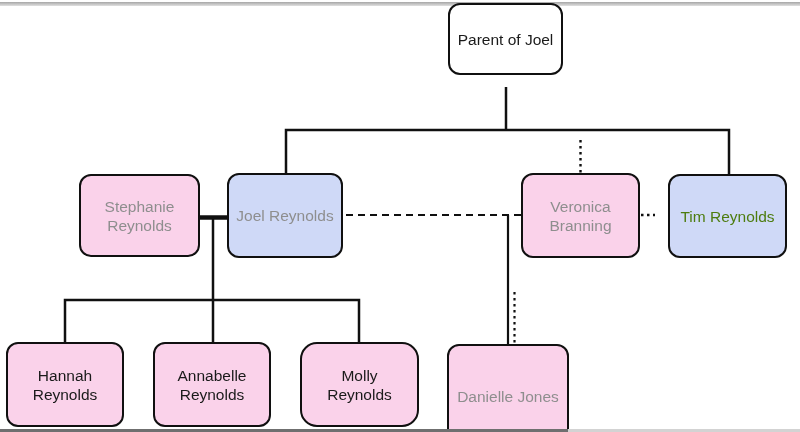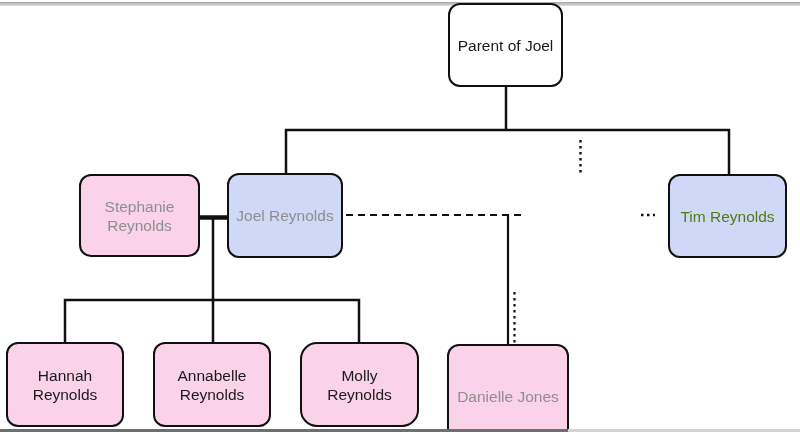--- a/index.html
+++ b/index.html
@@ -21,21 +21,21 @@
     border:2.5px solid #101010;
     border-radius:12px;
     display:flex;align-items:center;justify-content:center;
     text-align:center;
     font-size:15.5px;line-height:19px;
     padding:4px 6px;
     cursor:default;
   }
   .node .label{display:block;}
   
-  #node-parent   {left:448px;top:3px;  width:115px;height:84px;}
+  #node-parent   {left:448px;top:3px;  width:115px;height:72px;}
   #node-stephanie{left:79px; top:174px;width:121px;height:83px;}
   #node-joel     {left:227px;top:173px;width:116px;height:85px;}
   #node-veronica {left:521px;top:173px;width:119px;height:85px;}
   #node-tim      {left:668px;top:174px;width:119px;height:84px;}
   #node-hannah   {left:6px;  top:342px;width:118px;height:85px;}
   #node-annabelle{left:153px;top:342px;width:118px;height:85px;}
   #node-molly    {left:300px;top:342px;width:119px;height:85px;}
   #node-danielle {left:447px;top:344px;width:122px;height:104px;}
 </style>
 </head>
@@ -71,20 +71,23 @@
   </div>
 
   <div class="node" id="node-stephanie" style="background: rgb(250, 210, 234); color: rgb(142, 142, 142);">
     <span class="label">Stephanie Reynolds</span>
   </div>
 
   <div class="node" id="node-joel" style="background: rgb(207, 217, 247); color: rgb(142, 142, 142);">
     <span class="label">Joel Reynolds</span>
   </div>
 
+  <div class="node" id="node-veronica" style="background: rgb(250, 210, 234); color: rgb(142, 142, 142);">
+    <span class="label">Veronica Branning</span>
+  </div>
 
   <div class="node" id="node-tim" style="background: rgb(207, 217, 247); color: #4d7c0f;">
     <span class="label">Tim Reynolds</span>
   </div>
 
   <div class="node" id="node-hannah" style="background: rgb(250, 210, 234); color: rgb(26, 26, 26); text-align: center;">
     <span class="label">Hannah Reynolds</span>
   </div>
 
   <div class="node" id="node-annabelle" style="background: rgb(250, 210, 234); color: rgb(26, 26, 26);">

